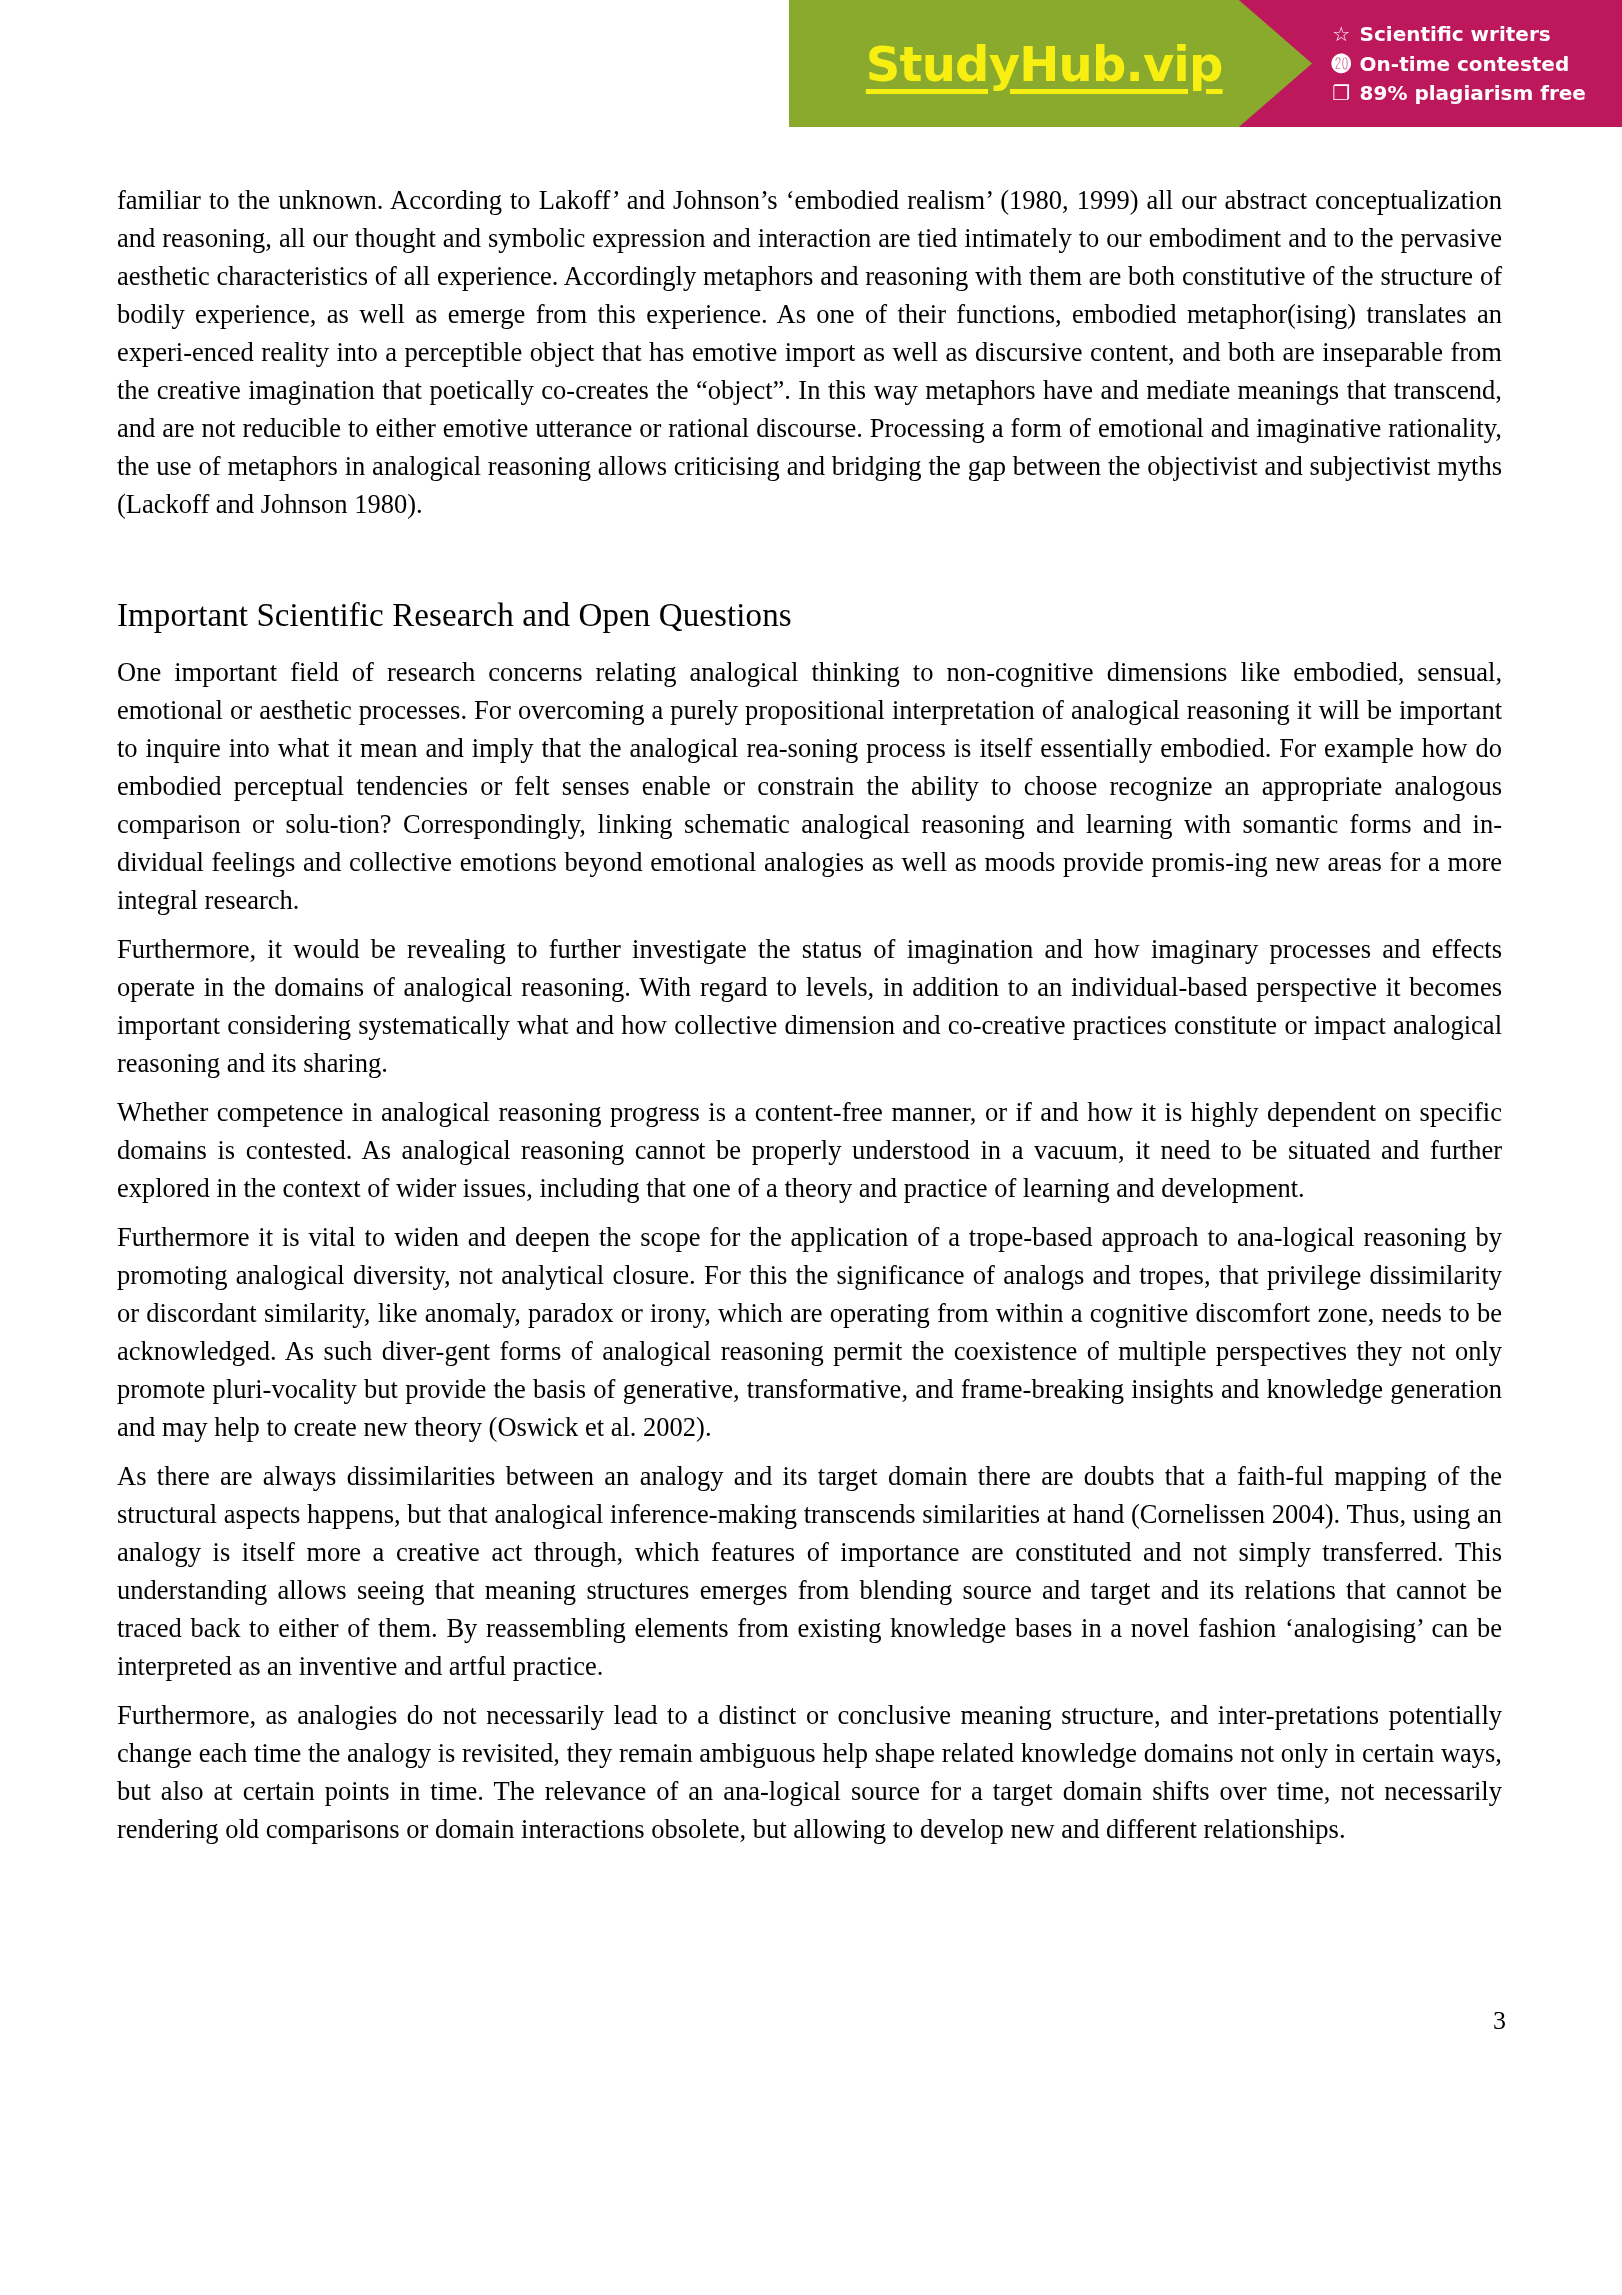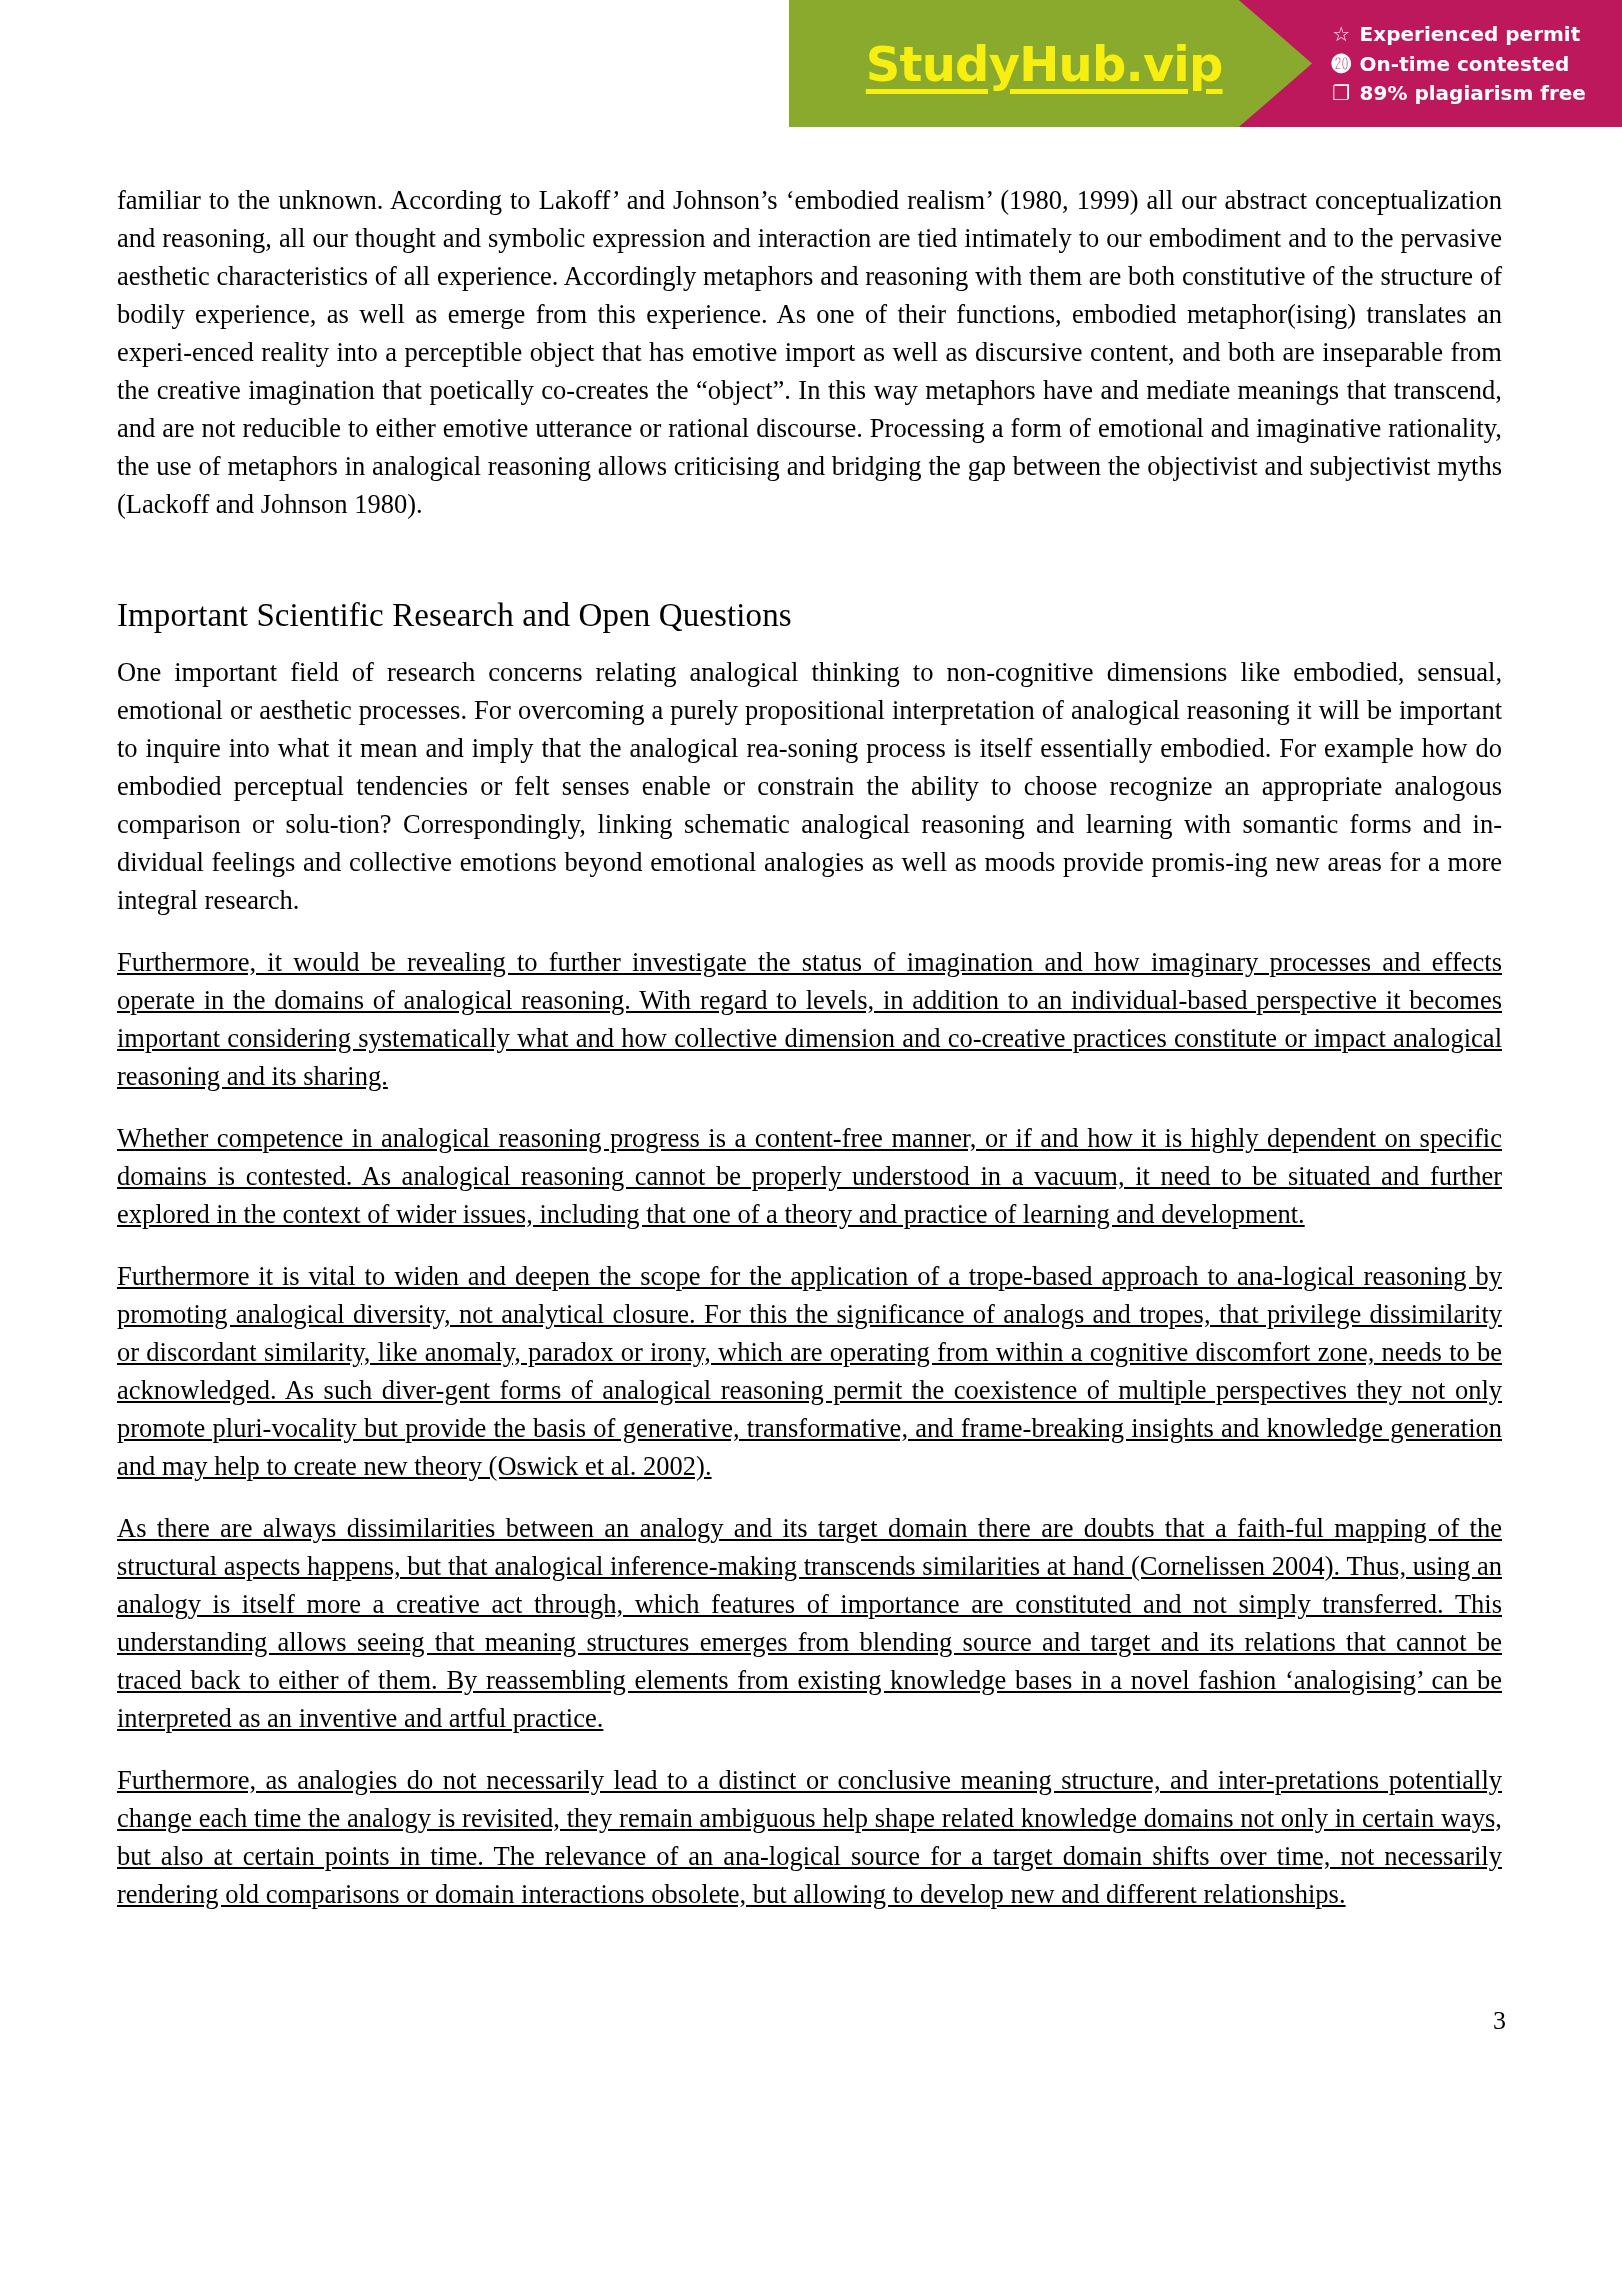--- a/index.html
+++ b/index.html
@@ -96,22 +96,21 @@
   }
   p.body {
     margin: 0;
     font-size: 26.5px;
     line-height: 38px;
     text-align: justify;
     text-justify: inter-word;
     hyphens: none;
   }
   p.body + p.body {
-    margin-top: 24px;
-    text-decoration: underline;
+    margin-top: 11px;
   }
   .gap-after {
     height: 73px;
   }
   h2.section {
     margin: 0 0 17.4px 0;
     font-size: 33px;
     font-weight: 400;
     line-height: 1.2;
     letter-spacing: 0.1px;
@@ -127,21 +126,21 @@
 </head>
 <body>
 
 <div class="banner">
   <div class="banner-green">
     <span class="brand">StudyHub.vip</span>
   </div>
   <div class="banner-dark">
     <div class="perk">
       <span class="perk-icon">☆</span>
-      <span>Experienced permit</span>
+      <span>Scientific writers</span>
     </div>
     <div class="perk">
       <span class="perk-icon">⓴</span>
       <span>On-time contested</span>
     </div>
     <div class="perk">
       <span class="perk-icon">❐</span>
       <span>89% plagiarism free</span>
     </div>
   </div>

